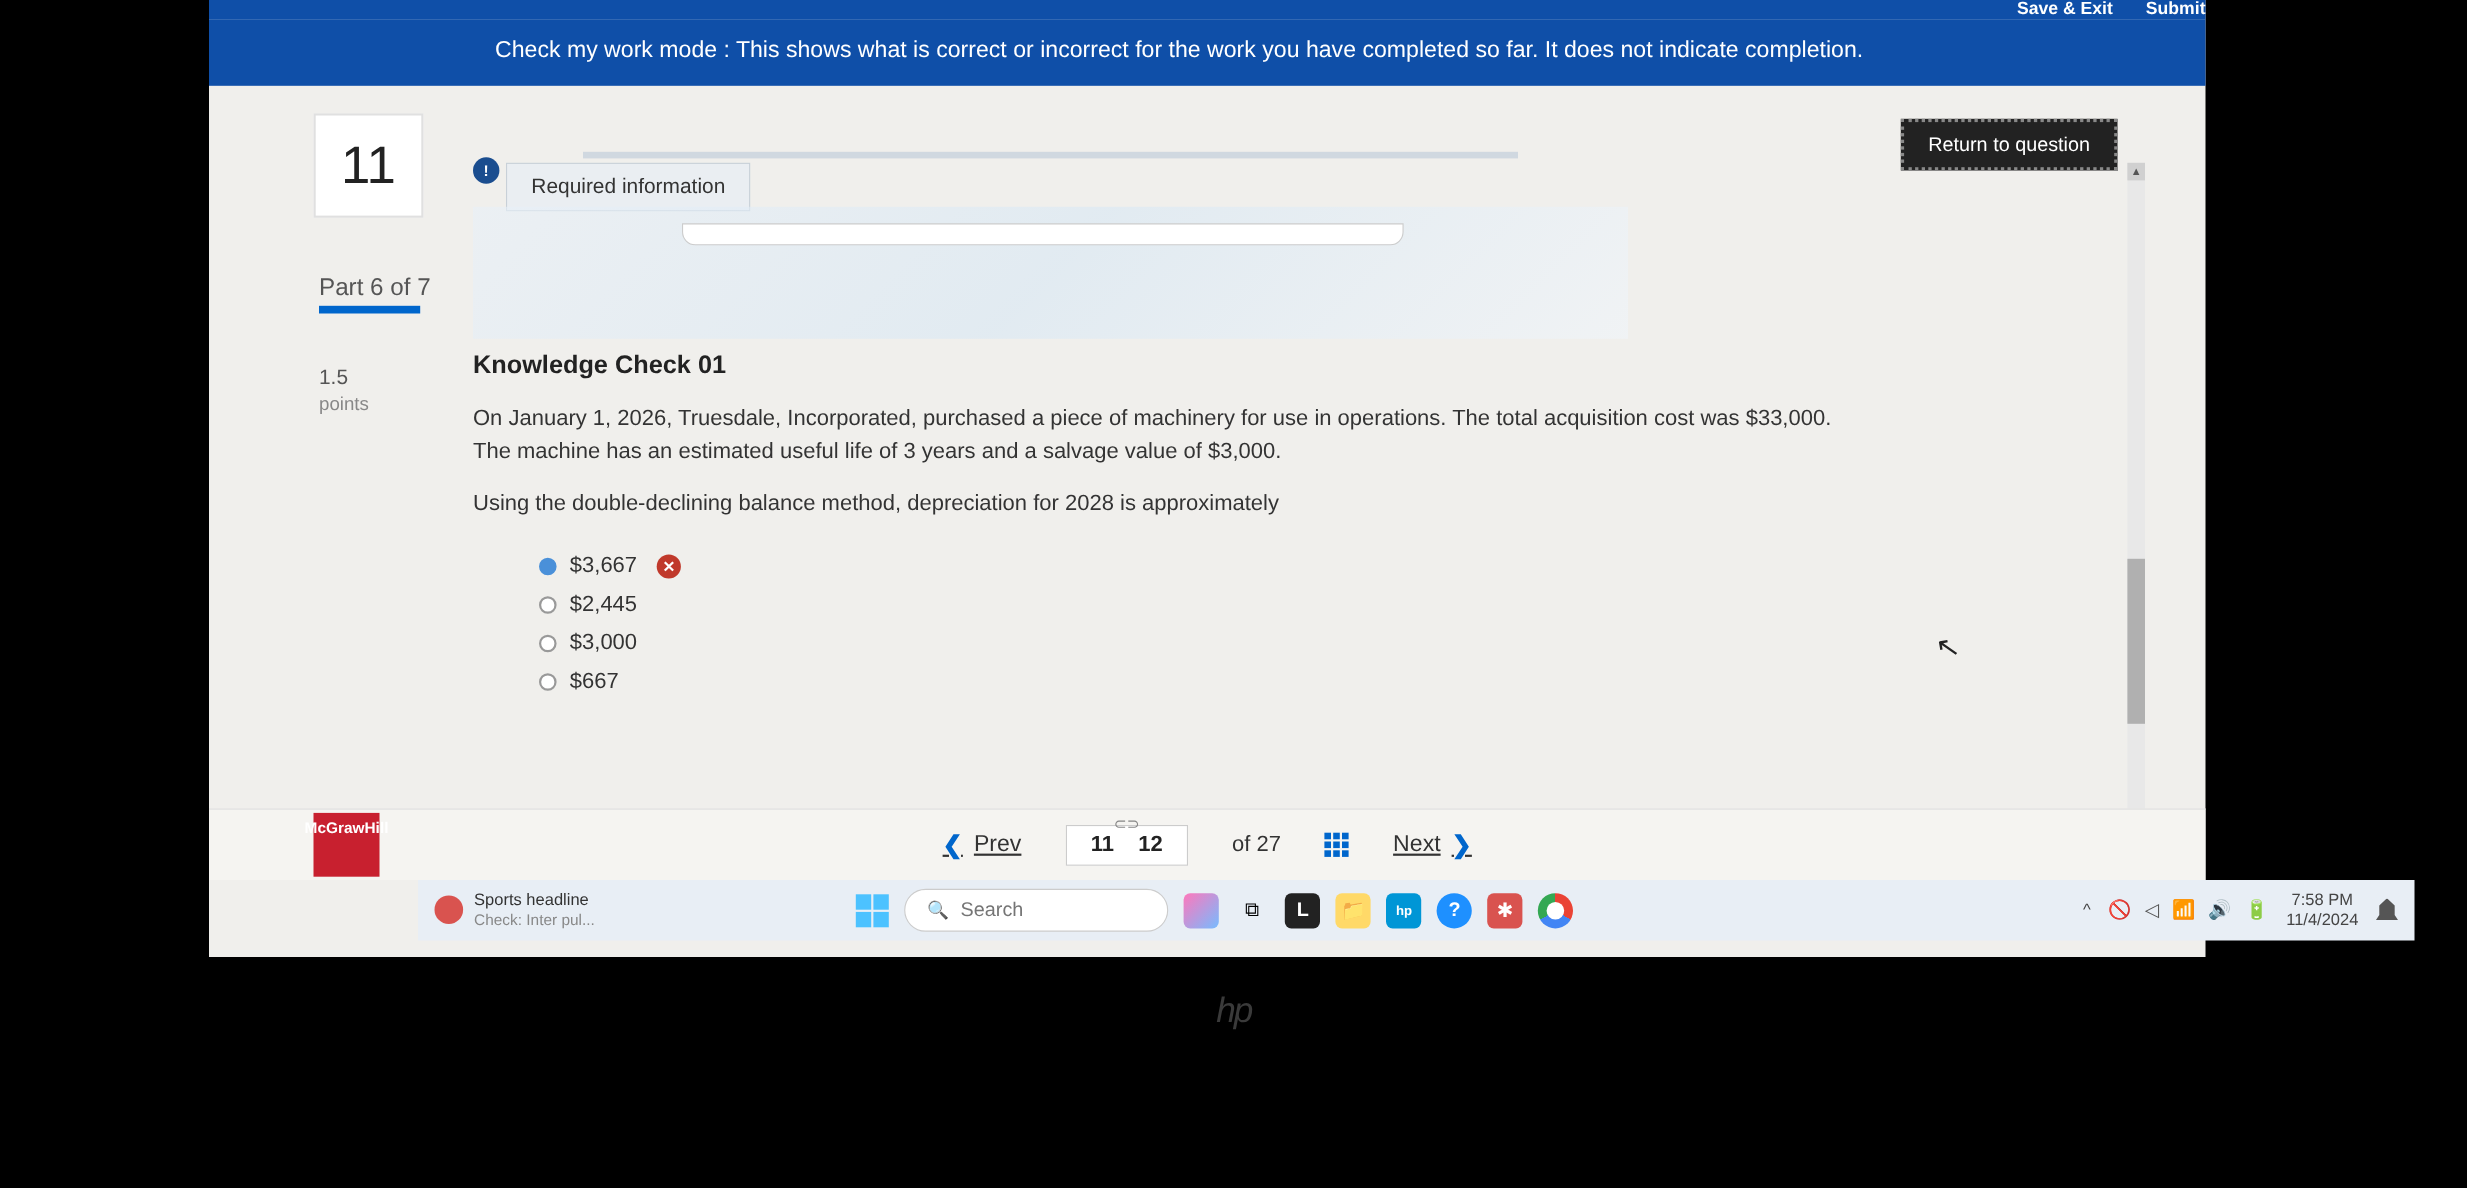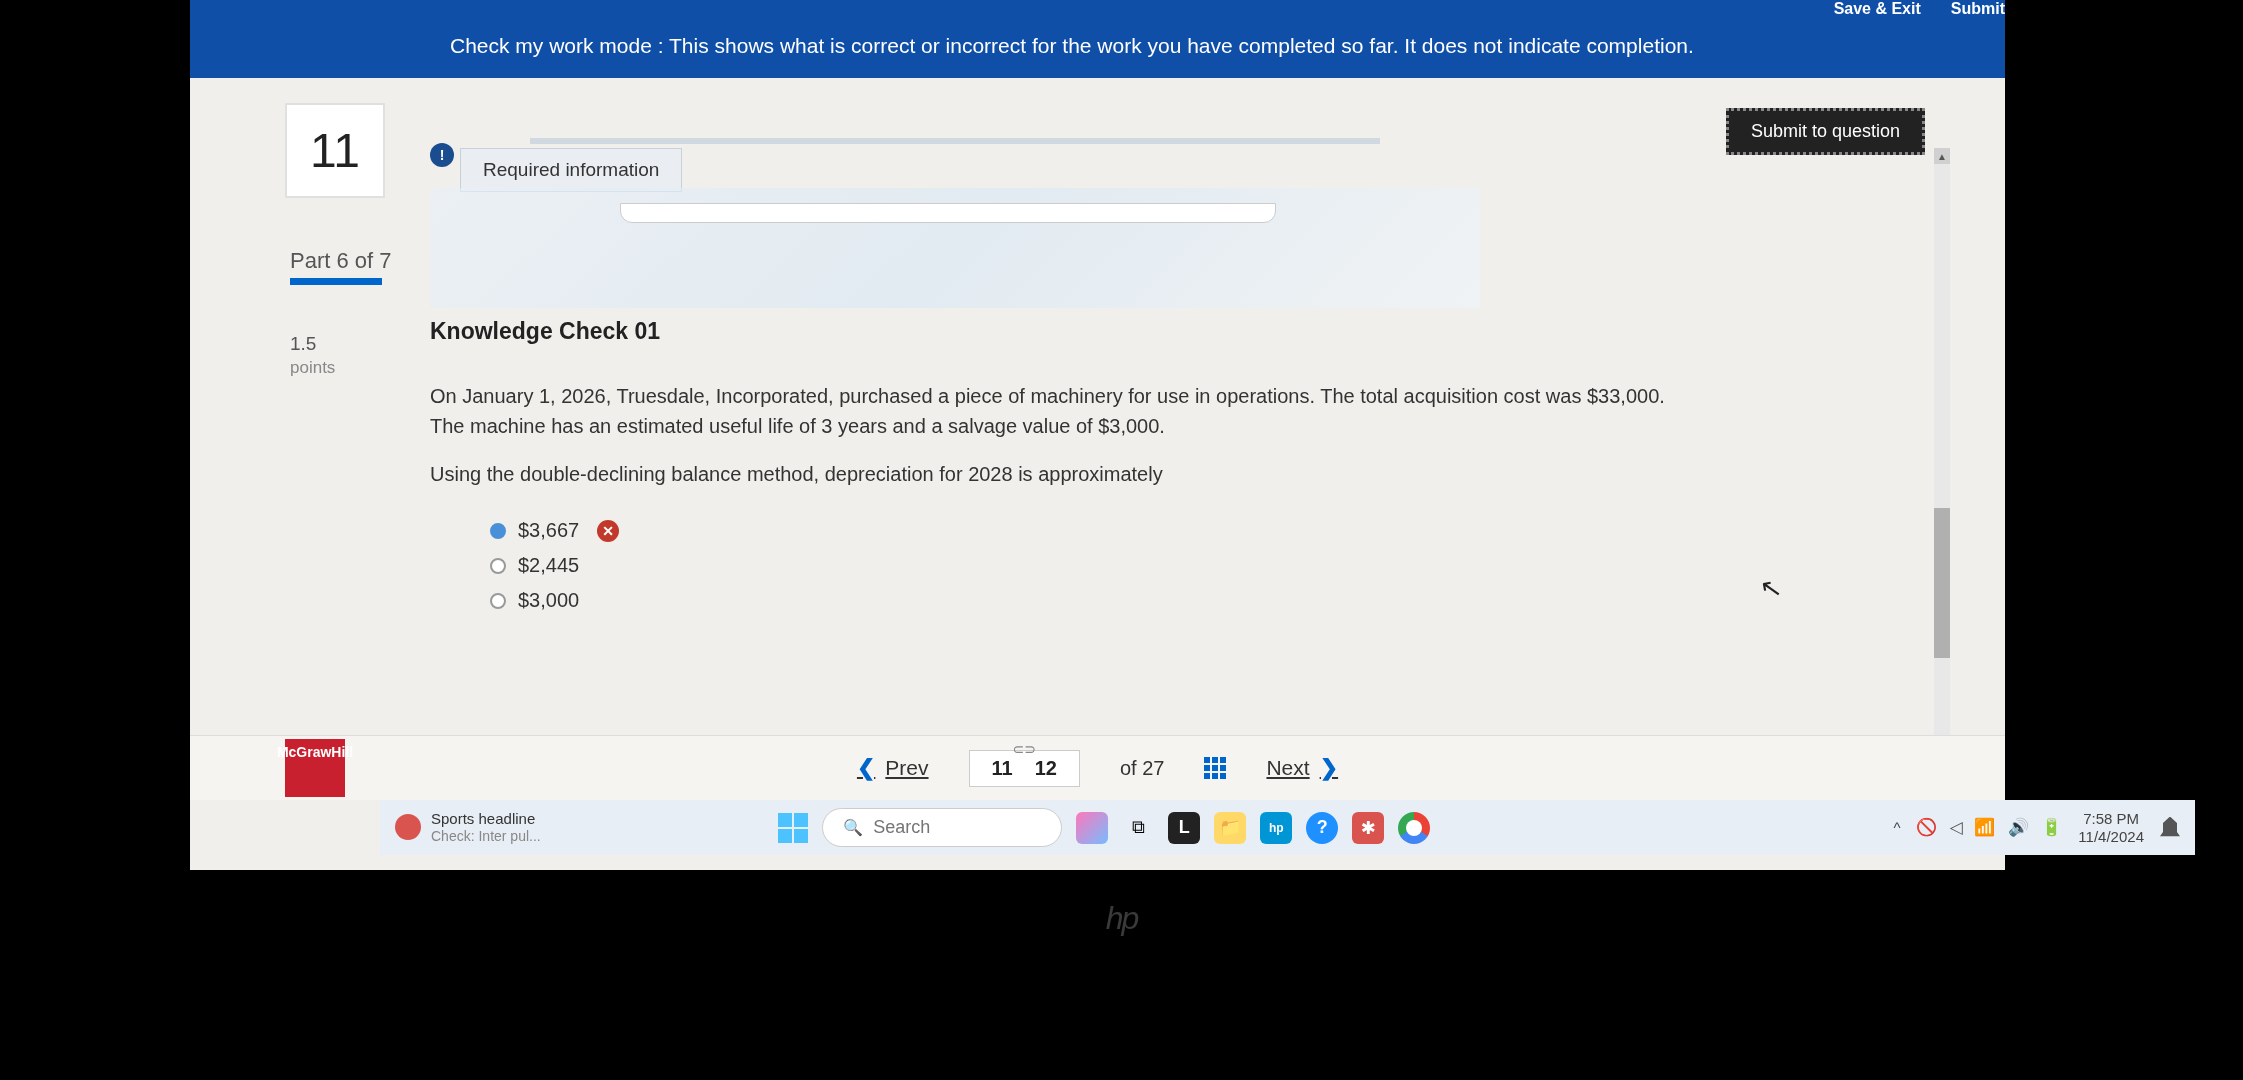--- a/index.html
+++ b/index.html
@@ -14,21 +14,21 @@
 .info-icon{position:absolute;left:240px;top:65px;width:24px;height:24px;background:#1a4d8f;border-radius:50%;display:flex;align-items:center;justify-content:center;color:#fff;font-size:14px;font-weight:700}
 .req-tab{position:absolute;left:270px;top:70px;background:#eaeef2;border:1px solid #c8d0d8;padding:10px 22px;font-size:19px;color:#333}
 .progress-line{position:absolute;left:340px;top:60px;width:850px;height:6px;background:#d0d8e0}
 .decor{position:absolute;left:240px;top:110px;width:1050px;height:120px;background:linear-gradient(135deg,#e8f0f8 0%,#d8e8f5 50%,#f0f5fa 100%);opacity:0.6}
 .decor-line{position:absolute;left:430px;top:125px;width:656px;height:20px;background:#fff;border:1px solid #ccc;border-radius:0 0 12px 12px}
 .part-label{position:absolute;left:100px;top:170px;font-size:22px;color:#555}
 .part-bar{position:absolute;left:100px;top:200px;width:92px;height:7px;background:#0066cc}
 .points-num{position:absolute;left:100px;top:255px;font-size:19px;color:#555}
 .points-lbl{position:absolute;left:100px;top:280px;font-size:17px;color:#888}
 .main{position:absolute;left:240px;top:240px;width:1380px}
-.kc-title{font-size:23px;font-weight:700;color:#222;margin-bottom:36px}
+.kc-title{font-size:23px;font-weight:700;color:#222;margin-bottom:20px}
 .qtext{font-size:20px;color:#333;line-height:1.5;margin-bottom:18px;max-width:1240px}
 .options{margin-left:60px;margin-top:30px}
 .opt{display:flex;align-items:center;gap:12px;margin-bottom:12px;font-size:20px;color:#333}
 .radio{width:16px;height:16px;border:2px solid #999;border-radius:50%;display:inline-block;background:#fff}
 .radio.sel{background:#4a90d9;border-color:#4a90d9}
 .wrong{width:22px;height:22px;background:#c0392b;border-radius:50%;display:inline-flex;align-items:center;justify-content:center;color:#fff;font-size:14px;font-weight:700;margin-left:6px}
 .scroll-track{position:absolute;right:55px;top:70px;width:16px;height:605px;background:#e8e8e8}
 .scroll-thumb{position:absolute;right:55px;top:430px;width:16px;height:150px;background:#b0b0b0}
 .scroll-arrow{position:absolute;right:55px;width:16px;height:16px;background:#d0d0d0;display:flex;align-items:center;justify-content:center;font-size:10px;color:#555}
 .sa-up{top:70px}
@@ -76,21 +76,21 @@
 
 <div class="screen">
   <div class="topbar">
     <span>Save &amp; Exit</span>
     <span>Submit</span>
   </div>
   <div class="bluebar">Check my work mode : This shows what is correct or incorrect for the work you have completed so far. It does not indicate completion.</div>
 
   <div class="content">
     <div class="qnum-box">11</div>
-    <button class="return-btn">Submit to question</button>
+    <button class="return-btn">Return to question</button>
 
     <div class="progress-line"></div>
     <div class="info-icon">!</div>
     <div class="req-tab">Required information</div>
     <div class="decor"></div>
     <div class="decor-line"></div>
 
     <div class="part-label">Part 6 of 7</div>
     <div class="part-bar"></div>
     <div class="points-num">1.5</div>
@@ -106,20 +106,24 @@
           <span>$3,667</span>
           <span class="wrong">✕</span>
         </div>
         <div class="opt">
           <span class="radio"></span>
           <span>$2,445</span>
         </div>
         <div class="opt">
           <span class="radio"></span>
           <span>$3,000</span>
+        </div>
+        <div class="opt">
+          <span class="radio"></span>
+          <span>$667</span>
         </div>
       </div>
     </div>
 
     <div class="scroll-track"></div>
     <div class="scroll-arrow sa-up">▲</div>
     <div class="scroll-thumb"></div>
     <div class="scroll-arrow sa-dn">▼</div>
 
     <div class="cursor">↖</div>

